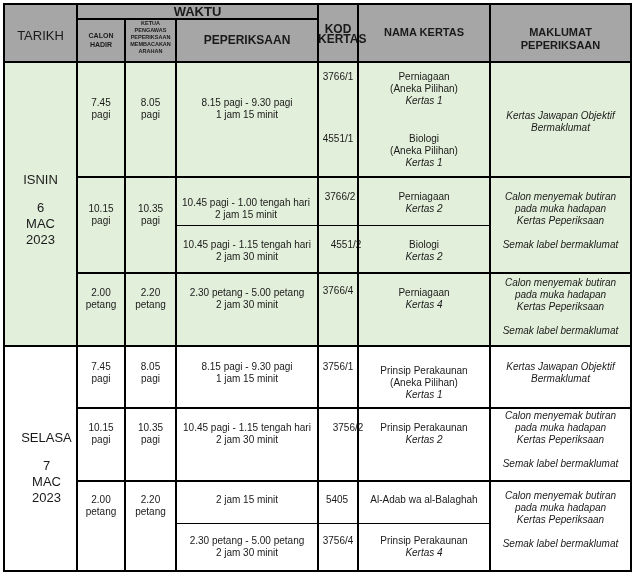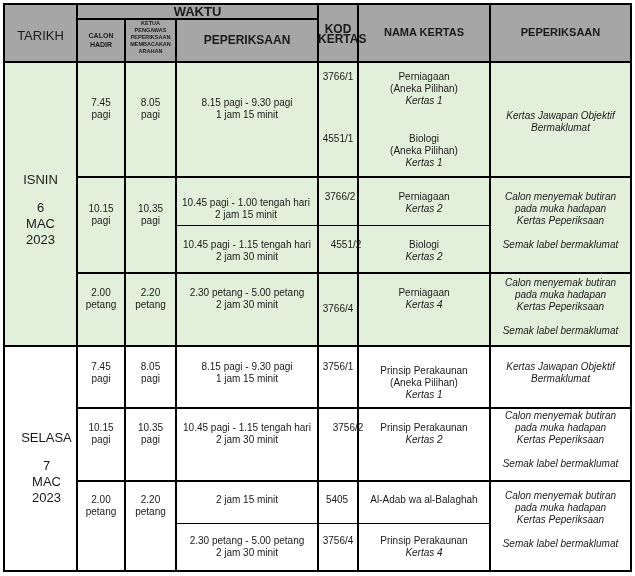--- a/index.html
+++ b/index.html
@@ -43,20 +43,21 @@
   <span>PEPERIKSAAN</span>
 </div>
 <div class="cell" style="left:318px;top:24px;width:40px;font-weight:bold;font-size:12px;line-height:10px;">
   <span class="bl">KOD</span>
   <span class="bl">KERTAS</span>
 </div>
 <div class="cell" style="left:358px;top:26px;width:132px;font-weight:bold;font-size:11px;">
   <span>NAMA KERTAS</span>
 </div>
 <div class="cell" style="left:490px;top:26px;width:141px;font-weight:bold;font-size:11px;line-height:13px;">
+  <span class="bl">MAKLUMAT</span>
   <span class="bl">PEPERIKSAAN</span>
 </div>
 
 <div class="cell isnin" style="left:4px;top:62px;width:627px;height:284px;"></div>
 <div class="cell selasa" style="left:4px;top:346px;width:627px;height:225px;"></div>
 
 <div class="cell day" style="left:4px;top:172px;width:73px;">
   <span class="bl">ISNIN</span>
   <span class="bl" style="height:12px;"></span>
   <span class="bl">6</span>
@@ -140,21 +141,21 @@
   <span class="bl">petang</span>
 </div>
 <div class="cell txt" style="left:125px;top:287px;width:51px;">
   <span class="bl">2.20</span>
   <span class="bl">petang</span>
 </div>
 <div class="cell txt" style="left:176px;top:287px;width:142px;">
   <span class="bl">2.30 petang - 5.00 petang</span>
   <span class="bl">2 jam 30 minit</span>
 </div>
-<div class="cell txt" style="left:318px;top:303px;width:40px;">
+<div class="cell txt" style="left:318px;top:285px;width:40px;">
   <span>3766/4</span>
 </div>
 <div class="cell txt" style="left:358px;top:287px;width:132px;">
   <span class="bl">Perniagaan</span>
   <span class="bl it">Kertas 4</span>
 </div>
 <div class="cell txt it" style="left:490px;top:277px;width:141px;">
   <span class="bl">Calon menyemak butiran</span>
   <span class="bl">pada muka hadapan</span>
   <span class="bl">Kertas Peperiksaan</span>

